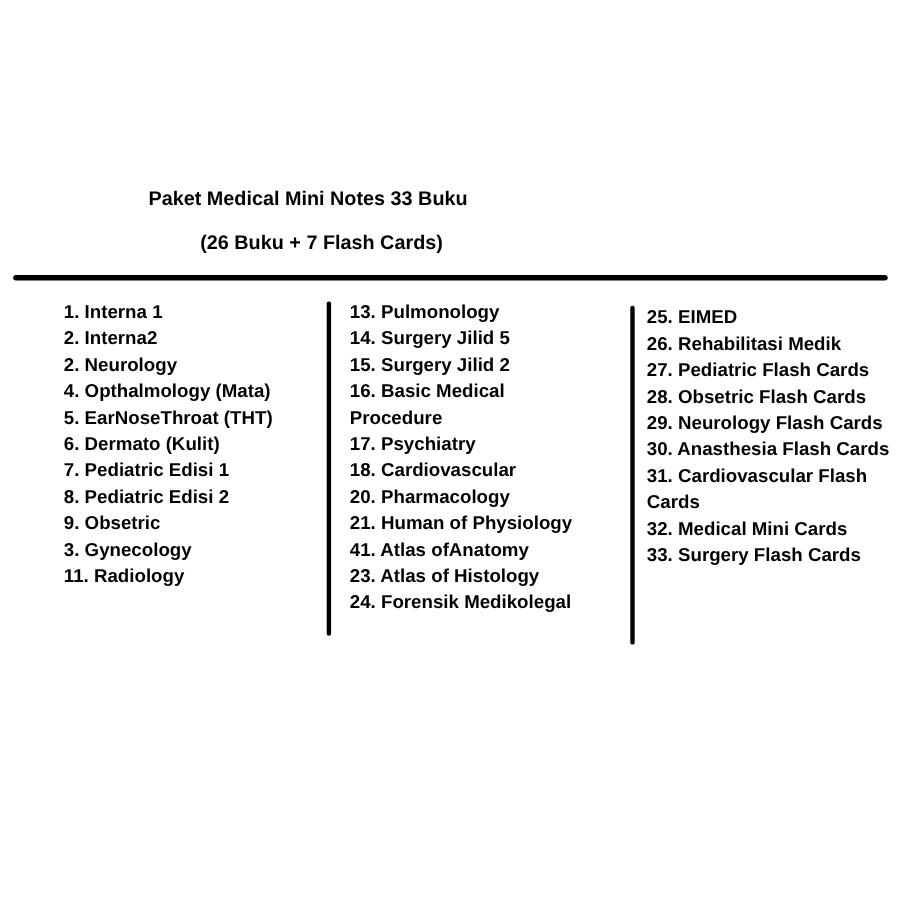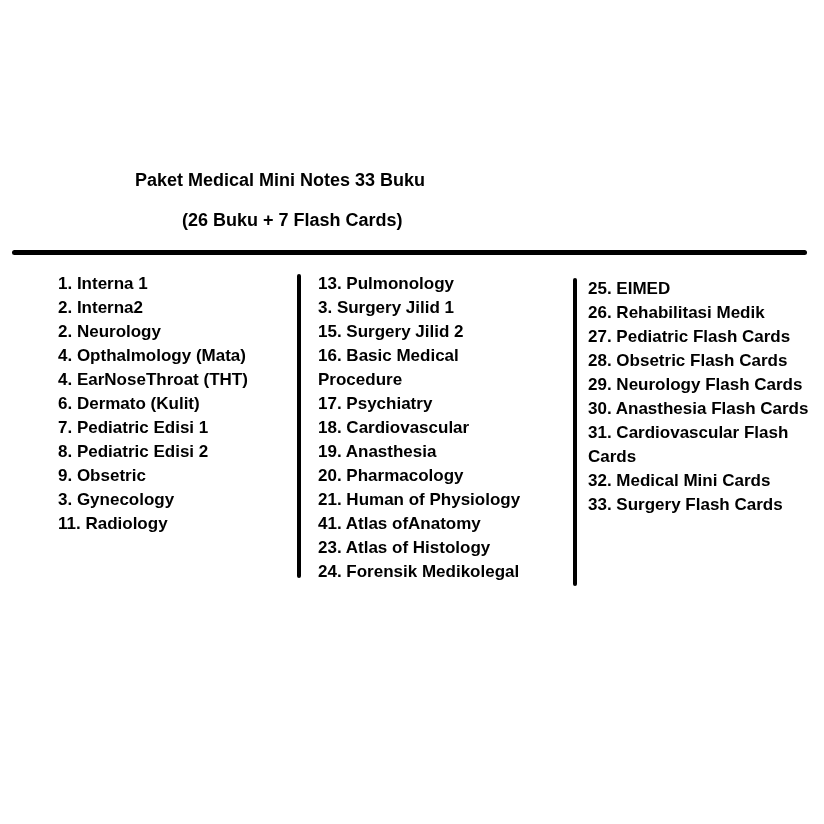--- a/index.html
+++ b/index.html
@@ -25,39 +25,38 @@
 
 <div class="title title1">Paket Medical Mini Notes 33 Buku</div>
 <div class="title title2">(26 Buku + 7 Flash Cards)</div>
 <div class="hrule"></div>
 
 <ul class="col c1">
   <li>1. Interna 1</li>
   <li>2. Interna2</li>
   <li>2. Neurology</li>
   <li>4. Opthalmology (Mata)</li>
-  <li>4. EarNoseThroat (THT)</li>
+  <li>5. EarNoseThroat (THT)</li>
   <li>6. Dermato (Kulit)</li>
   <li>7. Pediatric Edisi 1</li>
   <li>8. Pediatric Edisi 2</li>
   <li>9. Obsetric</li>
   <li>3. Gynecology</li>
   <li>11. Radiology</li>
 </ul>
 
 <div class="vrule v1"></div>
 
 <ul class="col c2">
   <li>13. Pulmonology</li>
-  <li>3. Surgery Jilid 1</li>
+  <li>14. Surgery Jilid 5</li>
   <li>15. Surgery Jilid 2</li>
   <li class="wrap" style="width:150px">16. Basic Medical Procedure</li>
   <li>17. Psychiatry</li>
   <li>18. Cardiovascular</li>
-  <li>19. Anasthesia</li>
   <li>20. Pharmacology</li>
   <li>21. Human of Physiology</li>
   <li>41. Atlas ofAnatomy</li>
   <li>23. Atlas of Histology</li>
   <li>24. Forensik Medikolegal</li>
 </ul>
 
 <div class="vrule v2"></div>
 
 <ul class="col c3">

